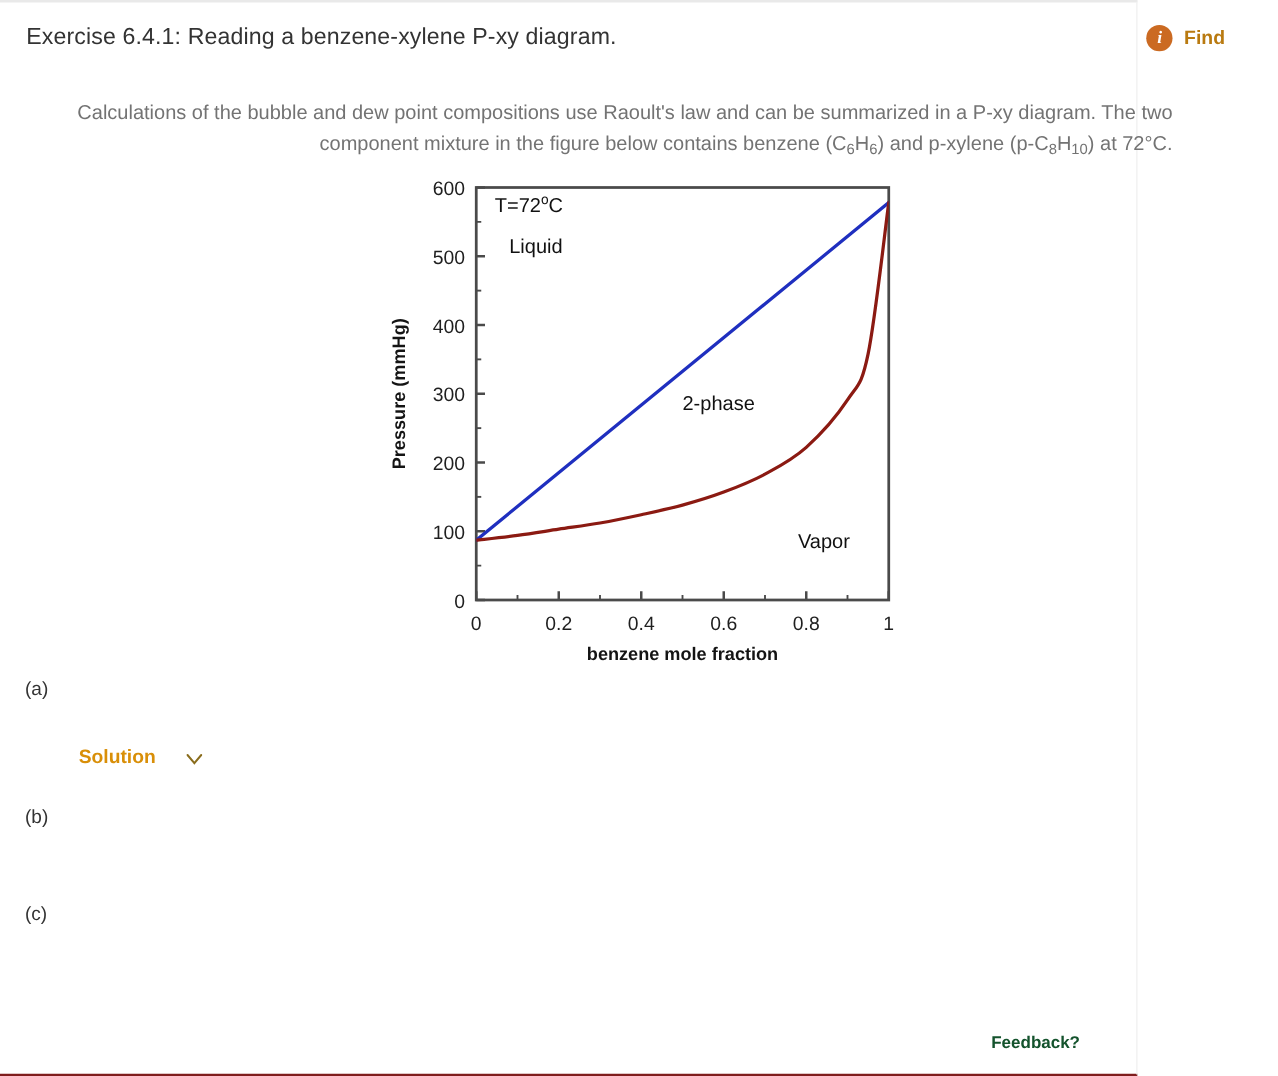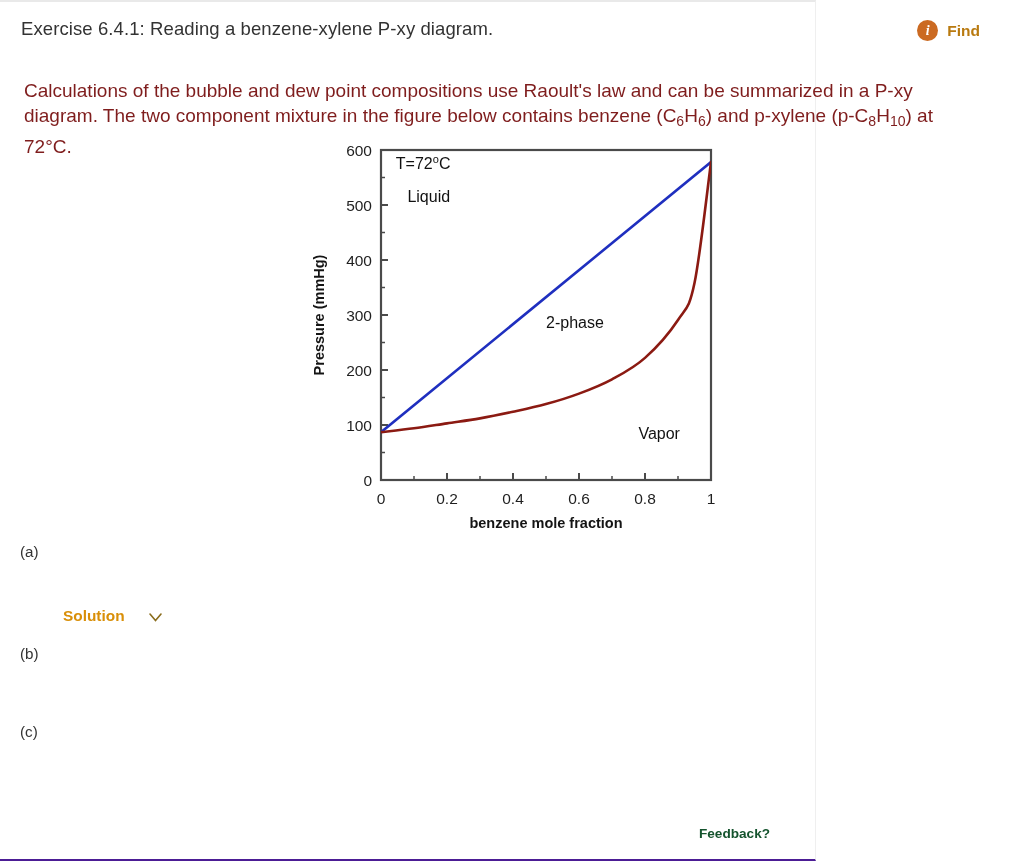--- a/index.html
+++ b/index.html
@@ -11,27 +11,28 @@
     width: 1022px;
     height: 861px;
     font-family: "Liberation Sans", sans-serif;
     color: #2b2b2b;
     overflow: hidden;
     position: relative;
   }
   .page {
     position: absolute;
     left: 0; top: 0;
-    width: 816px;
+    width: 910px;
     height: 861px;
     box-sizing: border-box;
     border-top: 2px solid #e9e9e9;
-    border-bottom: 2px solid #4c1d95;
+    border-bottom: 2px solid #7f1d1d;
     border-right: 1px solid #efefef;
     background: #fff;
+    text-align: right;
   }
 
   
   .header {
     position: absolute;
     left: 0; top: 16px;
     width: 1022px;
     height: 40px;
   }
   .ex-title {
@@ -71,25 +72,25 @@
   }
   .about-label {
     color: #b97a10;
     font-weight: bold;
     font-size: 15.5px;
   }
 
   
   .intro {
     position: absolute;
-    left: 24px; top: 76px;
+    left: 13px; top: 76px;
     width: 925px;
-    font-size: 19px;
+    font-size: 16px;
     line-height: 25px;
-    color: #7f1d1d;
+    color: #737373;
   }
   sub { font-size: 0.74em; vertical-align: -0.28em; }
 
   
   .figure {
     position: absolute;
     left: 300px; top: 135px;
     width: 420px; height: 400px;
   }
   .figure svg { display: block; }
@@ -113,21 +114,20 @@
   #part-c { left: 56px; top: 741px; width: 960px; }
   #label-c { left: 20px; top: 721px; }
 
   .solution-btn {
     position: absolute;
     left: 63px; top: 595px;
     display: flex;
     align-items: center;
     gap: 24px;
     cursor: pointer;
-    margin-top: 10px;
   }
   .solution-text {
     color: #d98f08;
     font-weight: bold;
     font-size: 15.4px;
   }
   .chev {
     color: #8a6d1d;
     font-size: 14px;
     line-height: 1;

